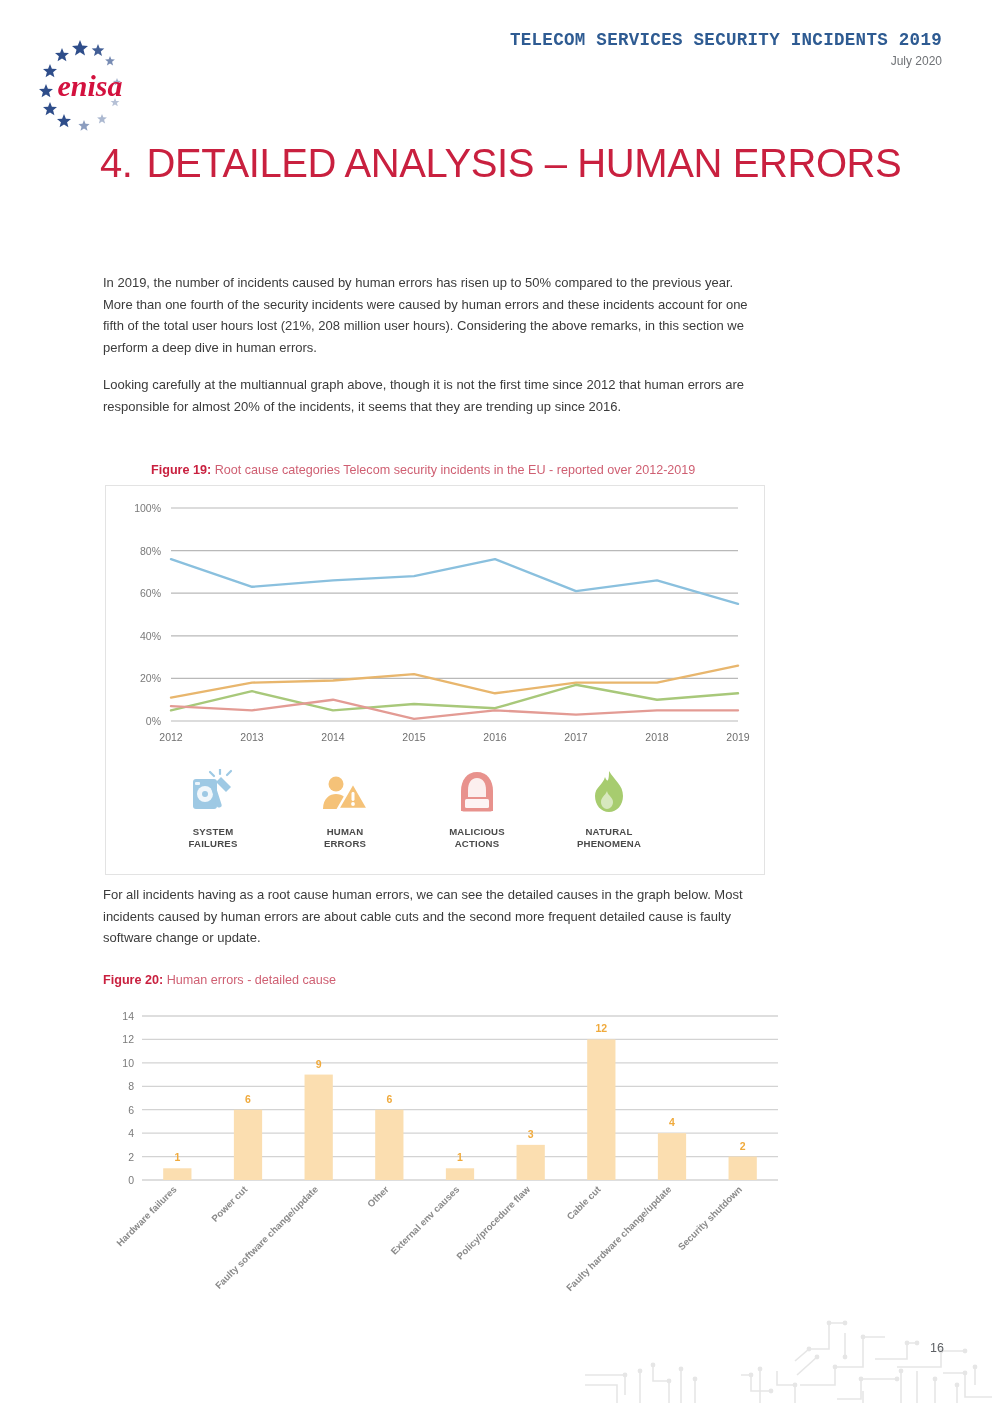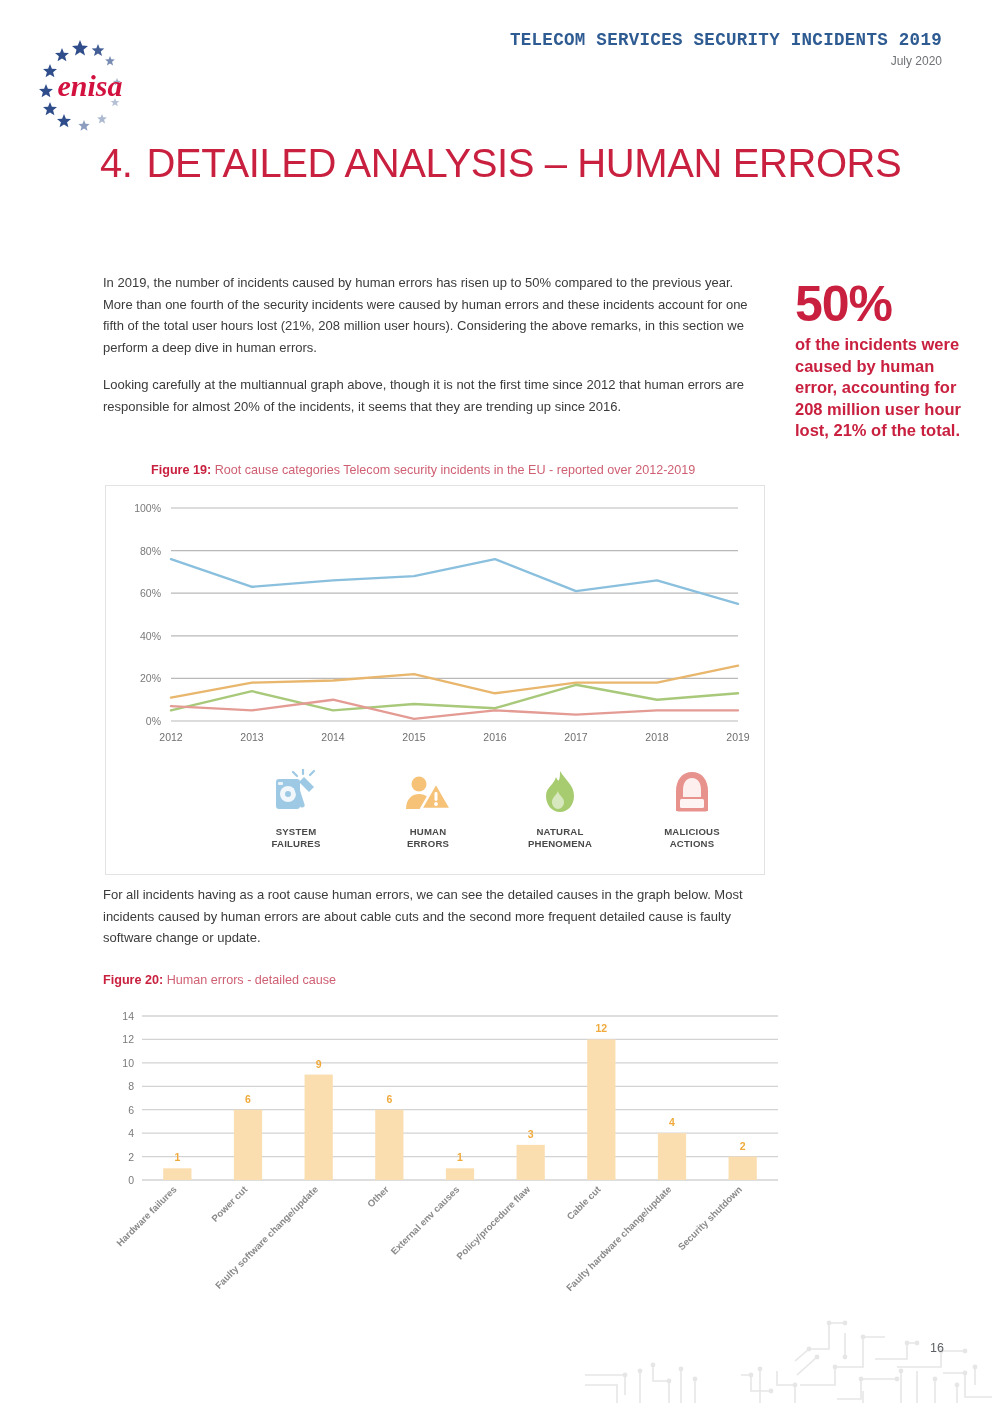--- a/index.html
+++ b/index.html
@@ -55,22 +55,22 @@
   .fig19 {
     position:absolute; left:105px; top:485px;
     width:660px; height:390px;
     border:1px solid #e3e3e3; background:#fff;
   }
   .lc-wrap { position:absolute; left:0; top:8px; width:660px; height:265px; }
   .lc-wrap svg { display:block; }
 
   
   .legend-row {
-    position:absolute; left:0; top:280px; width:660px; height:100px;
-    display:flex; align-items:flex-start; padding-left:40px;justify-content:flex-end;
+    position:absolute; left:9px; top:280px; width:660px; height:100px;
+    display:flex; align-items:flex-start; padding-left:40px;
   }
   .legend-item { width:116px; text-align:center; margin-right:16px; }
   .legend-item .ic { height:54px; display:flex; align-items:center; justify-content:center; }
   .legend-item .lbl {
     margin-top:6px; font-size:9.6px; font-weight:bold; color:#4a4a4a;
     line-height:11.5px; letter-spacing:.2px;
   }
 
   
   .fig20 { position:absolute; left:100px; top:1000px; width:690px; height:320px; }
@@ -114,24 +114,20 @@
 
   <div class="page-title">
     <span class="num">4.</span><span>DETAILED ANALYSIS – HUMAN ERRORS</span>
   </div>
 
   <div class="body-col">
     <p class="para">In 2019, the number of incidents caused by human errors has risen up to 50% compared to the previous year. More than one fourth of the security incidents were caused by human errors and these incidents account for one fifth of the total user hours lost (21%, 208 million user hours). Considering the above remarks, in this section we perform a deep dive in human errors.</p>
     <p class="para">Looking carefully at the multiannual graph above, though it is not the first time since 2012 that human errors are responsible for almost 20% of the incidents, it seems that they are trending up since 2016.</p>
   </div>
 
-  <div class="callout">
-    <div class="big">50%</div>
-    <div class="sub">of the incidents were caused by human error, accounting for 208 million user hour lost, 21% of the total.</div>
-  </div>
 
   <div class="fig-caption" id="cap19">
     <b>Figure 19:</b>
     <span>Root cause categories Telecom security incidents in the EU - reported over 2012-2019</span>
   </div>
 
   <div class="fig19">
     <div class="lc-wrap">
       <svg id="lineChart" width="660" height="265" viewBox="0 0 660 265">
           <line x1="65" y1="227" x2="632" y2="227" stroke="#b9b9b9" stroke-width="1.2"></line>
@@ -194,40 +190,40 @@
           </svg>
         </div>
         <div class="lbl">
           <span>HUMAN</span><br><span>ERRORS</span>
         </div>
       </div>
 
       <div class="legend-item">
         <div class="ic">
           <svg width="52" height="48" viewBox="0 0 52 48">
-            <path d="M26 2 C32 12 40 16 40 27 C40 36 34 43 26 43 C18 43 12 36 12 27 C12 18 20 16 22 8 C24 13 26 14 26 2 Z" fill="#a7cc6f"></path>
-            <path d="M24 22 C25 27 30 28 30 33 C30 37 27 40 24 40 C21 40 18 37 18 33 C18 28 22 27 24 22 Z" fill="#ffffff" opacity=".55"></path>
-          </svg>
-        </div>
-        <div class="lbl">
-          <span>NATURAL</span><br><span>PHENOMENA</span>
-        </div>
-      </div>
-
-      <div class="legend-item">
-        <div class="ic">
-          <svg width="52" height="48" viewBox="0 0 52 48">
             <path d="M26 3 C16 3 10 11 10 22 L10 42 L42 42 L42 22 C42 11 36 3 26 3 Z" fill="#e8928d"></path>
             <path d="M26 9 C20 9 17 14 17 21 L17 28 L35 28 L35 21 C35 14 32 9 26 9 Z" fill="#ffffff" opacity=".85"></path>
             <rect x="14" y="30" width="24" height="9" rx="1.5" fill="#ffffff" opacity=".9"></rect>
             <rect x="11" y="39" width="30" height="3.5" rx="1.5" fill="#e8928d"></rect>
           </svg>
         </div>
         <div class="lbl">
           <span>MALICIOUS</span><br><span>ACTIONS</span>
+        </div>
+      </div>
+
+      <div class="legend-item">
+        <div class="ic">
+          <svg width="52" height="48" viewBox="0 0 52 48">
+            <path d="M26 2 C32 12 40 16 40 27 C40 36 34 43 26 43 C18 43 12 36 12 27 C12 18 20 16 22 8 C24 13 26 14 26 2 Z" fill="#a7cc6f"></path>
+            <path d="M24 22 C25 27 30 28 30 33 C30 37 27 40 24 40 C21 40 18 37 18 33 C18 28 22 27 24 22 Z" fill="#ffffff" opacity=".55"></path>
+          </svg>
+        </div>
+        <div class="lbl">
+          <span>NATURAL</span><br><span>PHENOMENA</span>
         </div>
       </div>
 
     </div>
   </div>
 
   <div class="body-col" style="top:884px;">
     <p class="para">For all incidents having as a root cause human errors, we can see the detailed causes in the graph below. Most incidents caused by human errors are about cable cuts and the second more frequent detailed cause is faulty software change or update.</p>
   </div>
 

